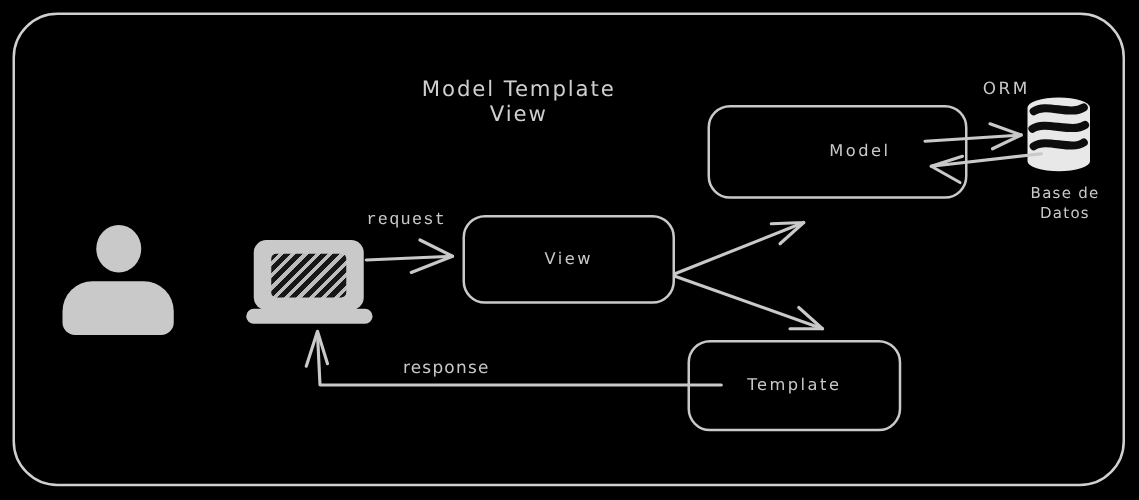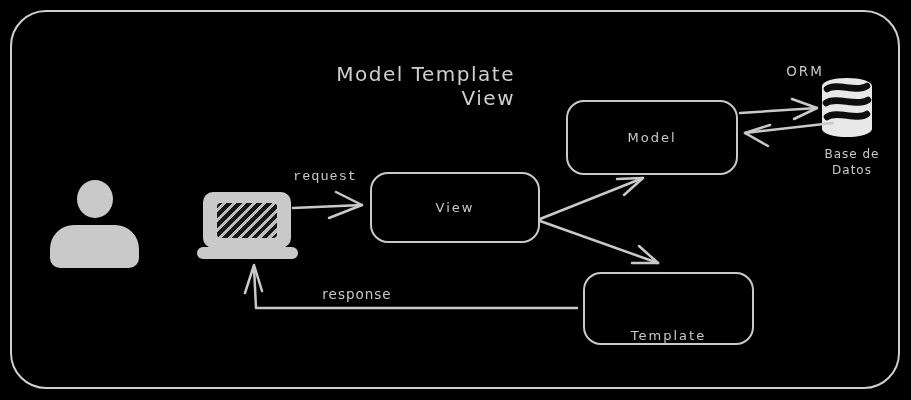--- a/index.html
+++ b/index.html
@@ -5,31 +5,31 @@
   html,body{margin:0;padding:0;background:#000;}
   .canvas{
     position:relative;width:911px;height:400px;background:#000000;
     font-family:"DejaVu Sans",sans-serif;overflow:hidden;
   }
   .frame{
     position:absolute;left:10px;top:10px;width:886px;height:375px;
     border:2.5px solid #d0d0d0;border-radius:36px;
   }
   .title{
-    position:absolute;left:315px;top:62px;width:200px;text-align:right;
-    color:#cfcfcf;font-size:20px;letter-spacing:1.5px;
+    position:absolute;left:315px;top:62px;width:200px;text-align:center;
+    color:#cfcfcf;font-size:17px;letter-spacing:1.5px;
   }
   .node-box{
     position:absolute;border:2px solid #c9c9c9;border-radius:18px;background:#000;
     display:flex;align-items:center;justify-content:center;
     color:#c9c9c9;font-size:13px;letter-spacing:2px;
   }
   .box-view{left:370px;top:172px;width:166px;height:67px;}
-  .box-model{left:566px;top:100px;width:168px;height:71px;}
-  .box-template{left:583px;top:272px;width:167px;height:69px;align-items:flex-end;}
+  .box-model{left:566px;top:84px;width:168px;height:71px;padding-left:36px;}
+  .box-template{left:550px;top:272px;width:167px;height:69px;}
   .edge-label{
     position:absolute;color:#c9c9c9;font-size:13.5px;letter-spacing:1px;text-align:center;
   }
   .lbl-request{left:288px;top:169px;width:74px;font-family:Liberation Mono, monospace;}
   .lbl-response{left:286px;top:286px;width:78px;margin-left:32px;}
   .lbl-orm{left:755px;top:63px;width:52px;letter-spacing:2px;margin-left:24px;}
   .lbl-db{
     position:absolute;left:806px;top:146px;width:92px;text-align:center;
     color:#c9c9c9;font-size:12px;line-height:1.35;letter-spacing:1px;
   }

